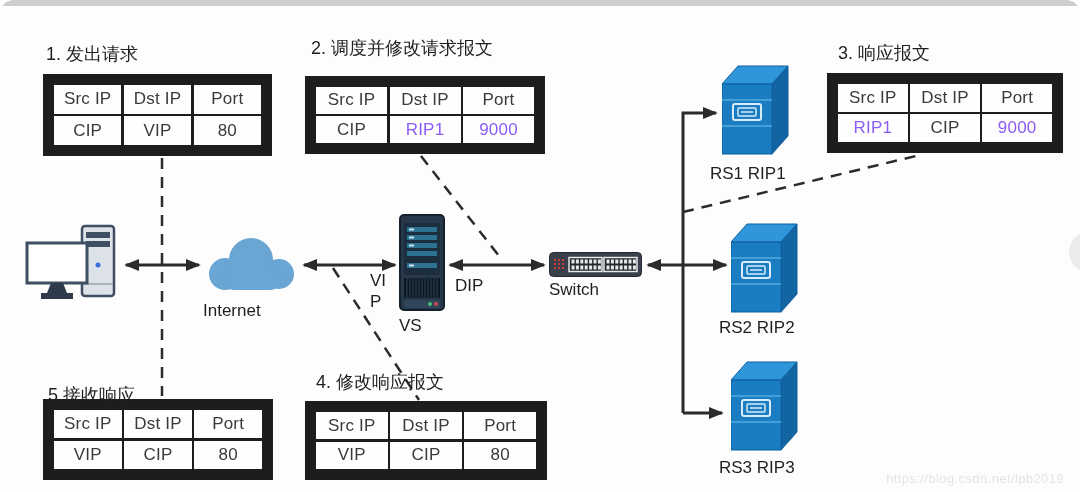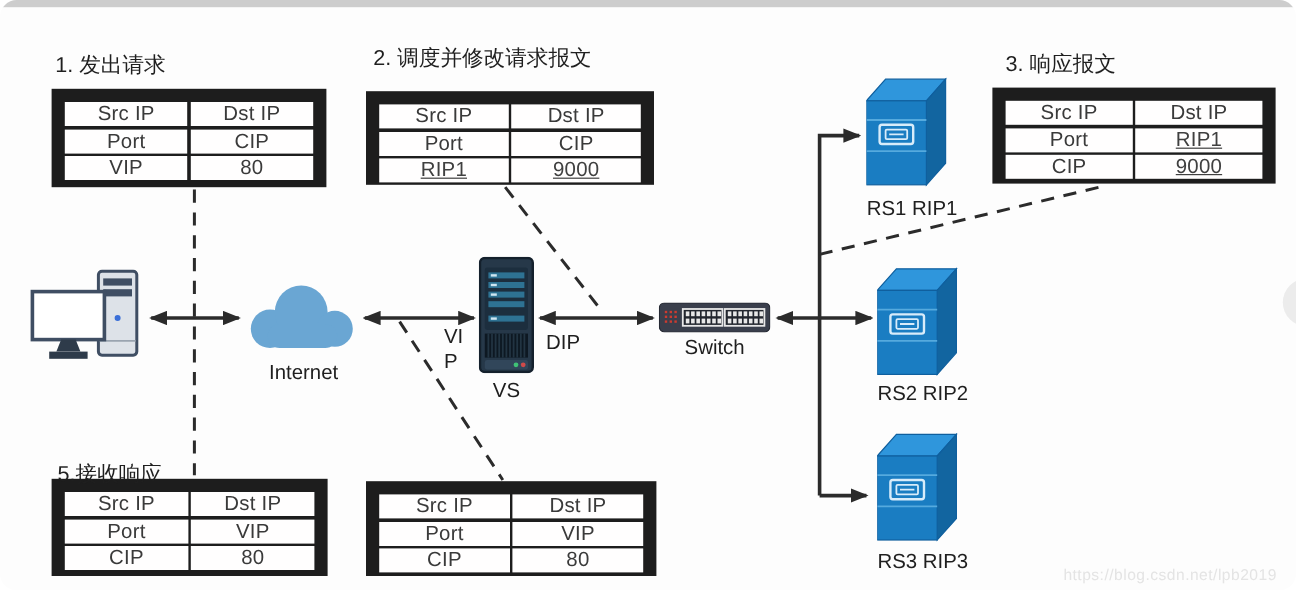--- a/index.html
+++ b/index.html
@@ -5,30 +5,30 @@
   html,body { margin:0; padding:0; background:#ffffff; }
   #stage {
     position:relative; width:1080px; height:492px; background:#fdfdfd;
     font-family:"Liberation Sans", sans-serif; overflow:hidden;border-radius:14px;
   }
   .topbar { position:absolute; left:0; top:0; width:1080px; height:6px; background:#cdcdcd; }
   #wires { position:absolute; left:0; top:0; z-index:1; }
 
   .tlabel { position:absolute; z-index:3; font-size:18px; color:#1f1f1f; font-weight:500; white-space:nowrap; }
   .tbl {
-    position:absolute; z-index:2; display:grid; grid-template-columns:1fr 1fr;
+    position:absolute; z-index:2; display:grid; grid-template-columns:1fr 1fr 1fr;
     grid-auto-rows:1fr; gap:2.5px; padding:11px; background:#1d1d1d; box-sizing:border-box;
   }
   .tbl>div {
     background:#fffefe; display:flex; align-items:center; justify-content:center;
     font-size:17px; color:#3a3a3a; letter-spacing:0.2px;
   }
-  .tbl>.red { color:#404040;text-decoration:underline; }
-
-  .nlabel { position:absolute; z-index:3; font-size:17px; color:#1f1f1f; text-align:center; white-space:nowrap; }
+  .tbl>.red { color:#8b5cf6; }
+
+  .nlabel { position:absolute; z-index:3; font-size:17px; color:#1f1f1f; text-align:left; white-space:nowrap; }
   .wraplbl { white-space:normal; word-break:break-all; line-height:1.25; text-align:left; }
   .icon { position:absolute; z-index:2; }
 
   .watermark { position:absolute; right:16px; bottom:6px; z-index:3; font-size:13px; color:#e4e4e4; letter-spacing:0.4px;margin-left:34px; }
   .player-ghost { position:absolute; left:1069px; top:232px; width:40px; height:40px; border-radius:50%; background:#ececec; z-index:4; }
 </style>
 </head>
 <body>
 
 <div id="stage">
@@ -77,20 +77,21 @@
   <div class="tlabel" style="left:838px; top:41px;">3. 响应报文</div>
   <div class="tbl" style="left:827px; top:73px; width:236px; height:80px;">
     <div>Src IP</div>
     <div>Dst IP</div>
     <div>Port</div>
     <div class="red">RIP1</div>
     <div class="plain">CIP</div>
     <div class="red">9000</div>
   </div>
 
+  <div class="tlabel" style="left:316px; top:370px;">4. 修改响应报文</div>
   <div class="tbl" style="left:305px; top:401px; width:242px; height:79px;">
     <div>Src IP</div>
     <div>Dst IP</div>
     <div>Port</div>
     <div class="plain">VIP</div>
     <div class="plain">CIP</div>
     <div class="plain">80</div>
   </div>
 
   <div class="tlabel" style="left:48px; top:383px;">5.接收响应</div>

